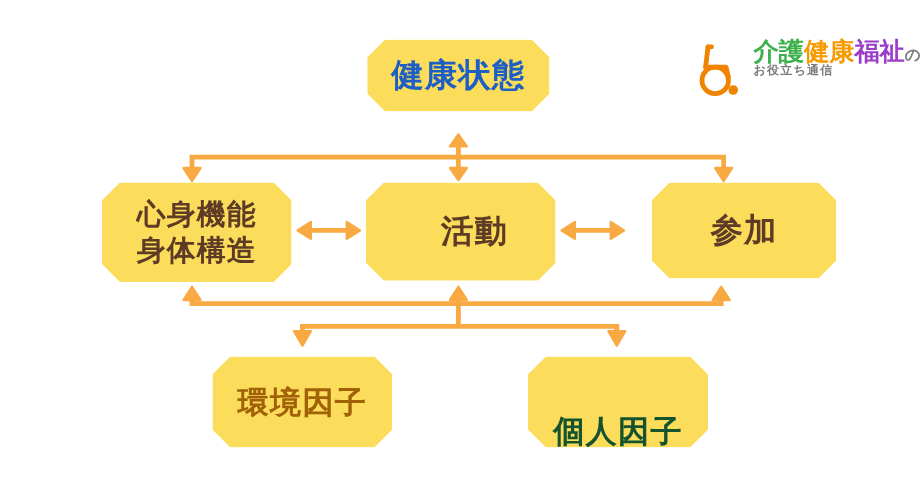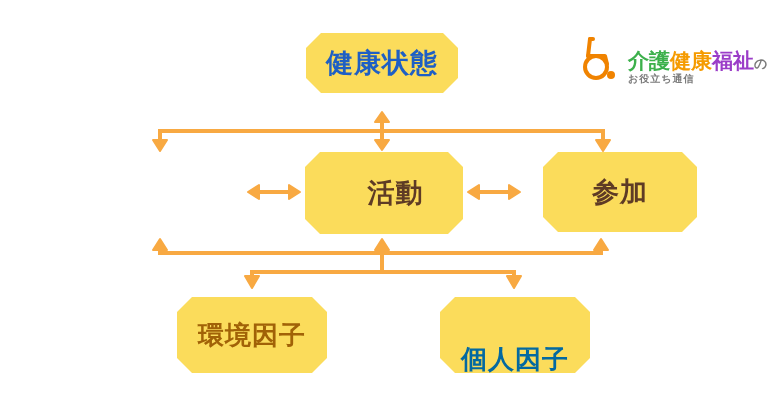--- a/index.html
+++ b/index.html
@@ -30,21 +30,21 @@
   #node-participation{left:543px;top:152px;width:154px;height:80px;font-size:27px;}
   #node-environment{left:177px;top:297px;width:150px;height:76px;font-size:26px;}
   #node-personal{left:440px;top:297px;width:150px;height:76px;font-size:26px;}
   
   #arrows{position:absolute;left:0;top:0;width:768px;height:403px;}
   .arrow-line{stroke:var(--arrow-color,#F8A942);stroke-width:4;fill:none;stroke-linejoin:miter;}
   .arrow-head{fill:var(--arrow-color,#F8A942);stroke:var(--arrow-color,#F8A942);stroke-width:2;stroke-linejoin:round;}
   
   #logo{
     position:absolute;left:576px;top:32px;width:186px;height:52px;
-    display:flex;align-items:flex-end;
+    display:flex;align-items:flex-start;
   }
   #logo-icon{flex:0 0 auto;margin-top:2px;}
   #logo-text{margin-left:2px;line-height:1.05;white-space:nowrap;}
   #logo-title{font-size:21px;font-weight:bold;letter-spacing:0px;}
   #logo-title .part-no{font-size:13px;font-weight:bold;}
   #logo-subtitle{font-size:10px;font-weight:bold;letter-spacing:1px;margin-top:1px;}
 </style>
 </head>
 <body>
 
@@ -82,35 +82,39 @@
       <path class="arrow-line" d="M252,277 L252,272 L514,272 L514,277"></path>
       <polygon class="arrow-head" points="245,276 259,276 252,288"></polygon>
       <polygon class="arrow-head" points="507,276 521,276 514,288"></polygon>
     </g>
   </svg>
 
   <div class="node" id="node-health">
     <span class="lbl" style="color: rgb(30, 95, 196);">健康状態</span>
   </div>
 
+  <div class="node" id="node-body">
+    <span class="lbl" style="color: rgb(94, 59, 37);">心身機能</span>
+    <span class="lbl" style="color: rgb(94, 59, 37);">身体構造</span>
+  </div>
 
   <div class="node" id="node-activity">
     <span class="lbl" style="color: rgb(94, 59, 37); margin-left: 23px;">活動</span>
   </div>
 
   <div class="node" id="node-participation">
     <span class="lbl" style="color: rgb(94, 59, 37);">参加</span>
   </div>
 
   <div class="node" id="node-environment">
     <span class="lbl" style="color: #a16207;">環境因子</span>
   </div>
 
   <div class="node" id="node-personal">
-    <span class="lbl" style="color: #0369a1; margin-top: 48px;">個人因子</span>
+    <span class="lbl" style="color: #14532d; margin-top: 48px;">個人因子</span>
   </div>
 
   <div id="logo">
     <svg id="logo-icon" width="50" height="50" viewBox="0 0 50 50" xmlns="http://www.w3.org/2000/svg">
       <g stroke="var(--logo-icon-color,#F08300)" stroke-width="4" fill="none" stroke-linecap="round" stroke-linejoin="round">
         <path d="M14,5 L12,22"></path>
         <path d="M12,22 L29,22 L31,30"></path>
         <circle cx="20" cy="33" r="11"></circle>
       </g>
       <circle cx="35" cy="41" r="4" fill="var(--logo-icon-color,#F08300)"></circle>

